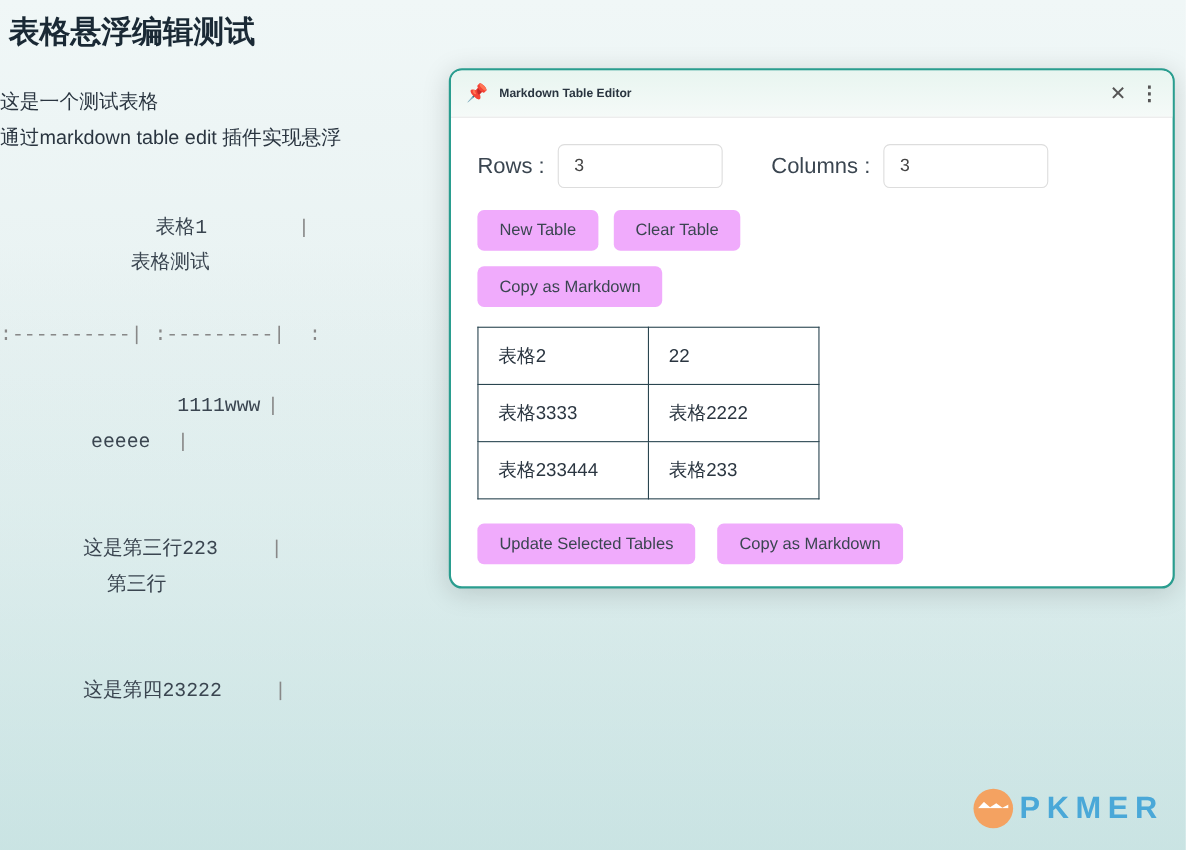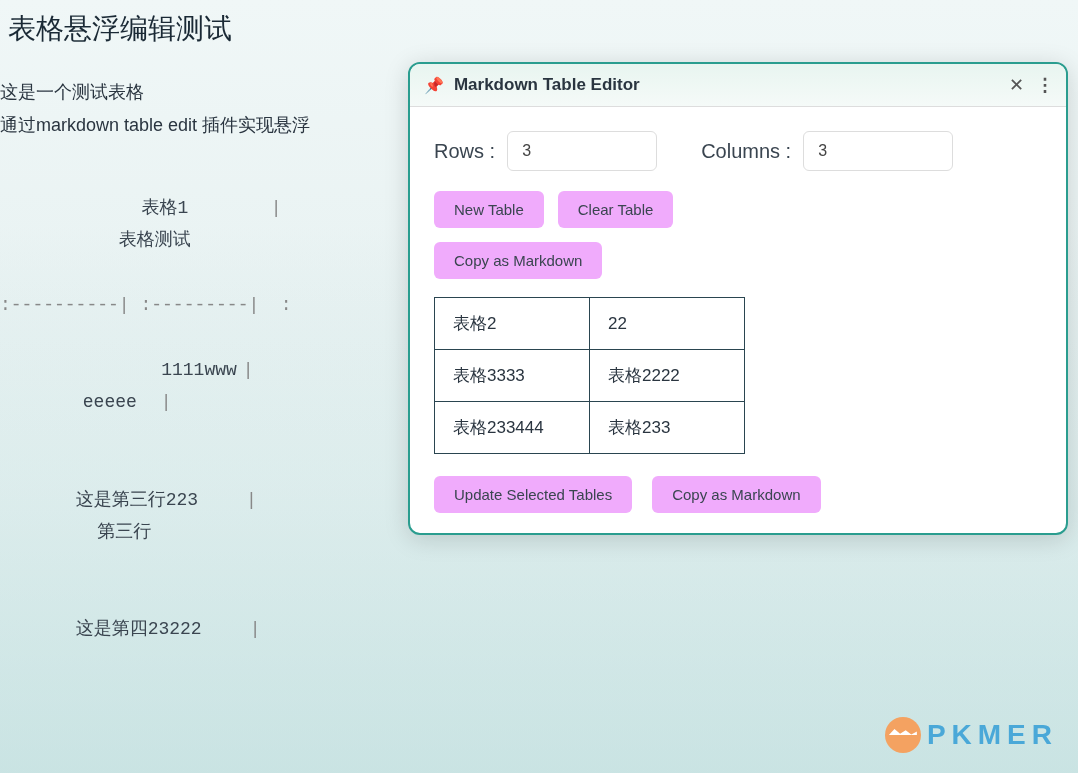--- a/index.html
+++ b/index.html
@@ -17,21 +17,21 @@
       bottom: 0;
       left: 0;
       right: 0;
       height: 550px;
       background: linear-gradient(180deg, transparent 0%, rgba(200,225,225,0.3) 50%, rgba(180,215,215,0.5) 100%);
       z-index: 0;
     }
     
     .content { position: relative; z-index: 1; padding: 10px 0 0 0; }
     
-    h1 { font-size: 28px; font-weight: normal; color: #1a2935; padding-left: 8px; margin-bottom: 30px; }
+    h1 { font-size: 28px; font-weight: bold; color: #1a2935; padding-left: 8px; margin-bottom: 30px; }
     
     .desc { font-size: 18px; color: #2a3540; padding-left: 0; margin-bottom: 4px; line-height: 1.6; }
     
     .md-table {
       font-family: "Courier New", monospace;
       font-size: 18px;
       color: #3a4550;
       margin-top: 20px;
       margin-bottom: 40px;
       line-height: 1.8;
@@ -58,21 +58,21 @@
     }
     .popup-header {
       background: linear-gradient(180deg, #e8f5f0 0%, #f5faf8 100%);
       border-radius: 10px 10px 0 0;
       padding: 10px 14px;
       display: flex;
       align-items: center;
       border-bottom: 1px solid #ddd;
     }
     .pin-icon { color: #2a9d8f; font-size: 16px; margin-right: 10px; cursor: pointer; }
-    .popup-title { font-size: 17px; font-weight: 600; color: #2a3540; flex: 1; }
+    .popup-title { font-size: 11px; font-weight: 600; color: #2a3540; flex: 1; }
     .close-icon { font-size: 18px; color: #555; cursor: pointer; margin-right: 12px; }
     .more-icon { font-size: 18px; color: #555; cursor: pointer; font-weight: bold; letter-spacing: -2px; }
     
     .popup-body { padding: 24px 24px 20px 24px; }
     .form-row { display: flex; align-items: center; gap: 12px; margin-bottom: 20px; }
     .form-label { font-size: 20px; color: #3a4550; }
     .form-input {
       border: 1px solid #ddd;
       border-radius: 6px;
       padding: 10px 14px;

